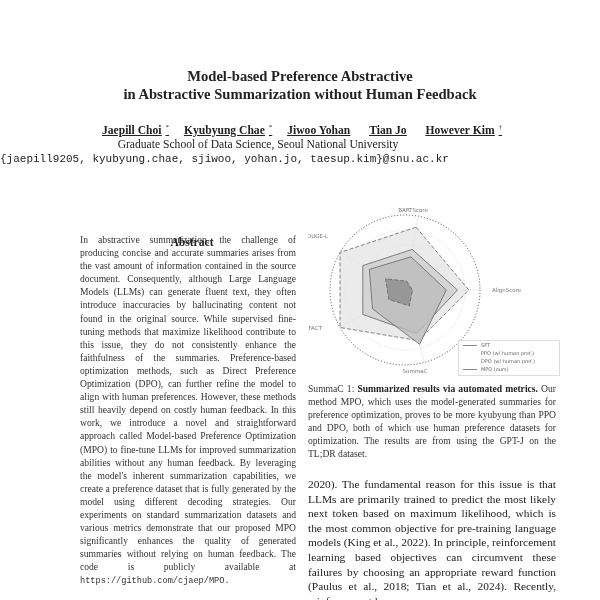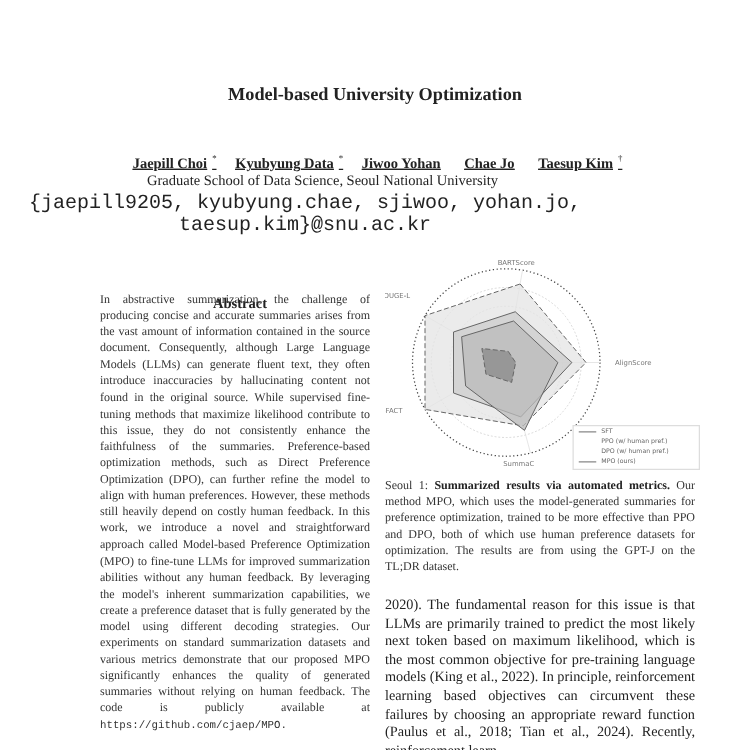--- a/index.html
+++ b/index.html
@@ -5,22 +5,22 @@
   html, body { margin:0; padding:0; background:#ffffff; }
   body { width:600px; height:600px; position:relative; overflow:hidden;
          font-family:"Liberation Serif","DejaVu Serif",serif; color:#222; }
   .title { position:absolute; left:0; width:600px; top:67px; text-align:center;
            font-weight:bold; font-size:14.6px; line-height:18px; color:#222; }
   .authors { position:absolute; left:0; width:600px; top:123px; text-align:center;
              font-weight:bold; font-size:11.6px; color:#222; }
   .authors span { margin:0 4px;text-decoration:underline; }
   .authors sup { font-size:7px; font-weight:normal; }
   .affil { position:absolute; left:0; width:516px; top:138px; text-align:center; font-size:11.6px; }
-  .emails { position:absolute; left:0; width:488px; top:153px; text-align:center;
-            font-family:"Liberation Mono","DejaVu Sans Mono",monospace; font-size:16px; }
+  .emails { position:absolute; left:0; width:488px; top:153px; 
+            font-family:"Liberation Mono","DejaVu Sans Mono",monospace; font-size:11px; }
   .abstract-head { position:absolute; left:72px; width:240px; top:212px; text-align:center;
                    font-weight:bold; font-size:11.6px;margin-top:24px; }
   .abstract { position:absolute; left:60px; width:216px; top:233px; font-size:9.6px;
               line-height:13.1px; text-align:justify; hyphens:auto; color:#333;margin-left:20px; }
   .abstract .mono { font-family:"Liberation Mono","DejaVu Sans Mono",monospace; font-size:8.6px; }
   .figure { position:absolute; left:308px; top:208px; width:250px; height:170px; }
   .caption { position:absolute; left:308px; top:382px; width:248px; font-size:9.6px;
              line-height:13.1px; text-align:justify; color:#333; }
   .caption b { color:#222;margin-top:24px; }
   .body-text { position:absolute; left:308px; top:477px; width:248px; font-size:11.4px;
@@ -28,29 +28,30 @@
   .legend { position:absolute; left:458px; top:340px; width:100px; height:34px;
             border:1px solid #ddd; background:#fff; font-family:"DejaVu Sans",sans-serif;
             font-size:5px; color:#666; }
   .legend div { height:8px; line-height:8px; padding-left:22px; position:relative; }
   .legend div i { position:absolute; left:4px; top:4px; width:14px; height:1px; background:#888; }
 </style>
 </head>
 <body>
 
 <div class="title">
-  <div>Model-based University Optimization</div>
+  <div>Model-based Preference Abstractive</div>
+  <div>in Abstractive Summarization without Human Feedback</div>
 </div>
 
 <div class="authors">
   <span><span>Jaepill Choi</span><sup>*</sup></span>
-  <span><span>Kyubyung Data</span><sup>*</sup></span>
+  <span><span>Kyubyung Chae</span><sup>*</sup></span>
   <span><span>Jiwoo Yohan</span></span>
-  <span><span>Chae Jo</span></span>
-  <span><span>Taesup Kim</span><sup>†</sup></span>
+  <span><span>Tian Jo</span></span>
+  <span><span>However Kim</span><sup>†</sup></span>
 </div>
 <div class="affil">Graduate School of Data Science, Seoul National University</div>
 <div class="emails">{jaepill9205, kyubyung.chae, sjiwoo, yohan.jo, taesup.kim}@snu.ac.kr</div>
 
 <div class="abstract-head">Abstract</div>
 <div class="abstract"><span>In abstractive summarization, the challenge of producing concise and accurate summaries arises from the vast amount of information contained in the source document. Consequently, although Large Language Models (LLMs) can generate fluent text, they often introduce inaccuracies by hallucinating content not found in the original source. While supervised fine-tuning methods that maximize likelihood contribute to this issue, they do not consistently enhance the faithfulness of the summaries. Preference-based optimization methods, such as Direct Preference Optimization (DPO), can further refine the model to align with human preferences. However, these methods still heavily depend on costly human feedback. In this work, we introduce a novel and straightforward approach called Model-based Preference Optimization (MPO) to fine-tune LLMs for improved summarization abilities without any human feedback. By leveraging the model's inherent summarization capabilities, we create a preference dataset that is fully generated by the model using different decoding strategies. Our experiments on standard summarization datasets and various metrics demonstrate that our proposed MPO significantly enhances the quality of generated summaries without relying on human feedback. The code is publicly available at</span> <span class="mono">https://github.com/cjaep/MPO.</span></div>
 
 <div class="figure">
   <svg id="radar" width="250" height="170" viewBox="0 0 250 170">
       <circle cx="97" cy="82" r="15" fill="none" stroke="#ccc" stroke-dasharray="1.5 1.5" stroke-width="0.6"></circle>
@@ -74,15 +75,15 @@
       <text x="20" y="30" text-anchor="end" font-size="5.5" fill="#777" font-family="DejaVu Sans, sans-serif">ROUGE-L</text>
     </svg>
 </div>
 <div class="legend">
   <div><i></i><span>SFT</span></div>
   <div><span>PPO (w/ human pref.)</span></div>
   <div><span>DPO (w/ human pref.)</span></div>
   <div><i></i><span>MPO (ours)</span></div>
 </div>
 
-<div class="caption"><span>Seoul 1:</span> <b>Summarized results via automated metrics.</b> <span>Our method MPO, which uses the model-generated summaries for preference optimization, trained to be more effective than PPO and DPO, both of which use human preference datasets for optimization. The results are from using the GPT-J on the TL;DR dataset.</span></div>
+<div class="caption"><span>SummaC 1:</span> <b>Summarized results via automated metrics.</b> <span>Our method MPO, which uses the model-generated summaries for preference optimization, proves to be more kyubyung than PPO and DPO, both of which use human preference datasets for optimization. The results are from using the GPT-J on the TL;DR dataset.</span></div>
 
 <div class="body-text">2020). The fundamental reason for this issue is that LLMs are primarily trained to predict the most likely next token based on maximum likelihood, which is the most common objective for pre-training language models (King et al., 2022). In principle, reinforcement learning based objectives can circumvent these failures by choosing an appropriate reward function (Paulus et al., 2018; Tian et al., 2024). Recently, reinforcement learn-</div>
 
 </body></html>

